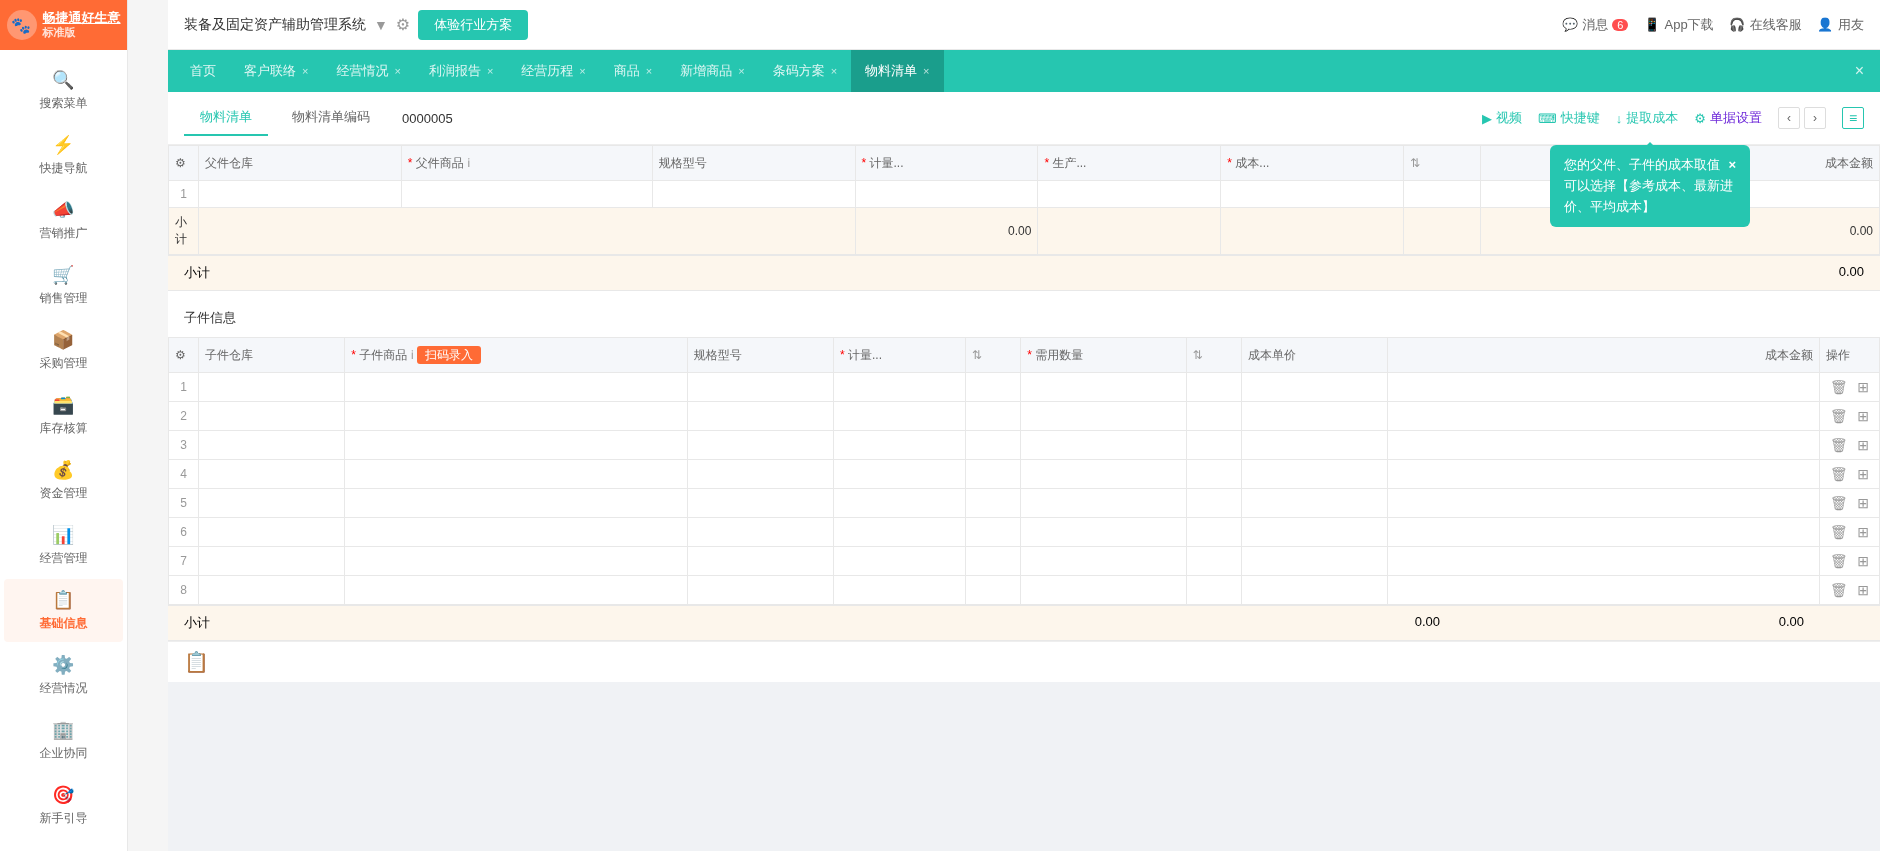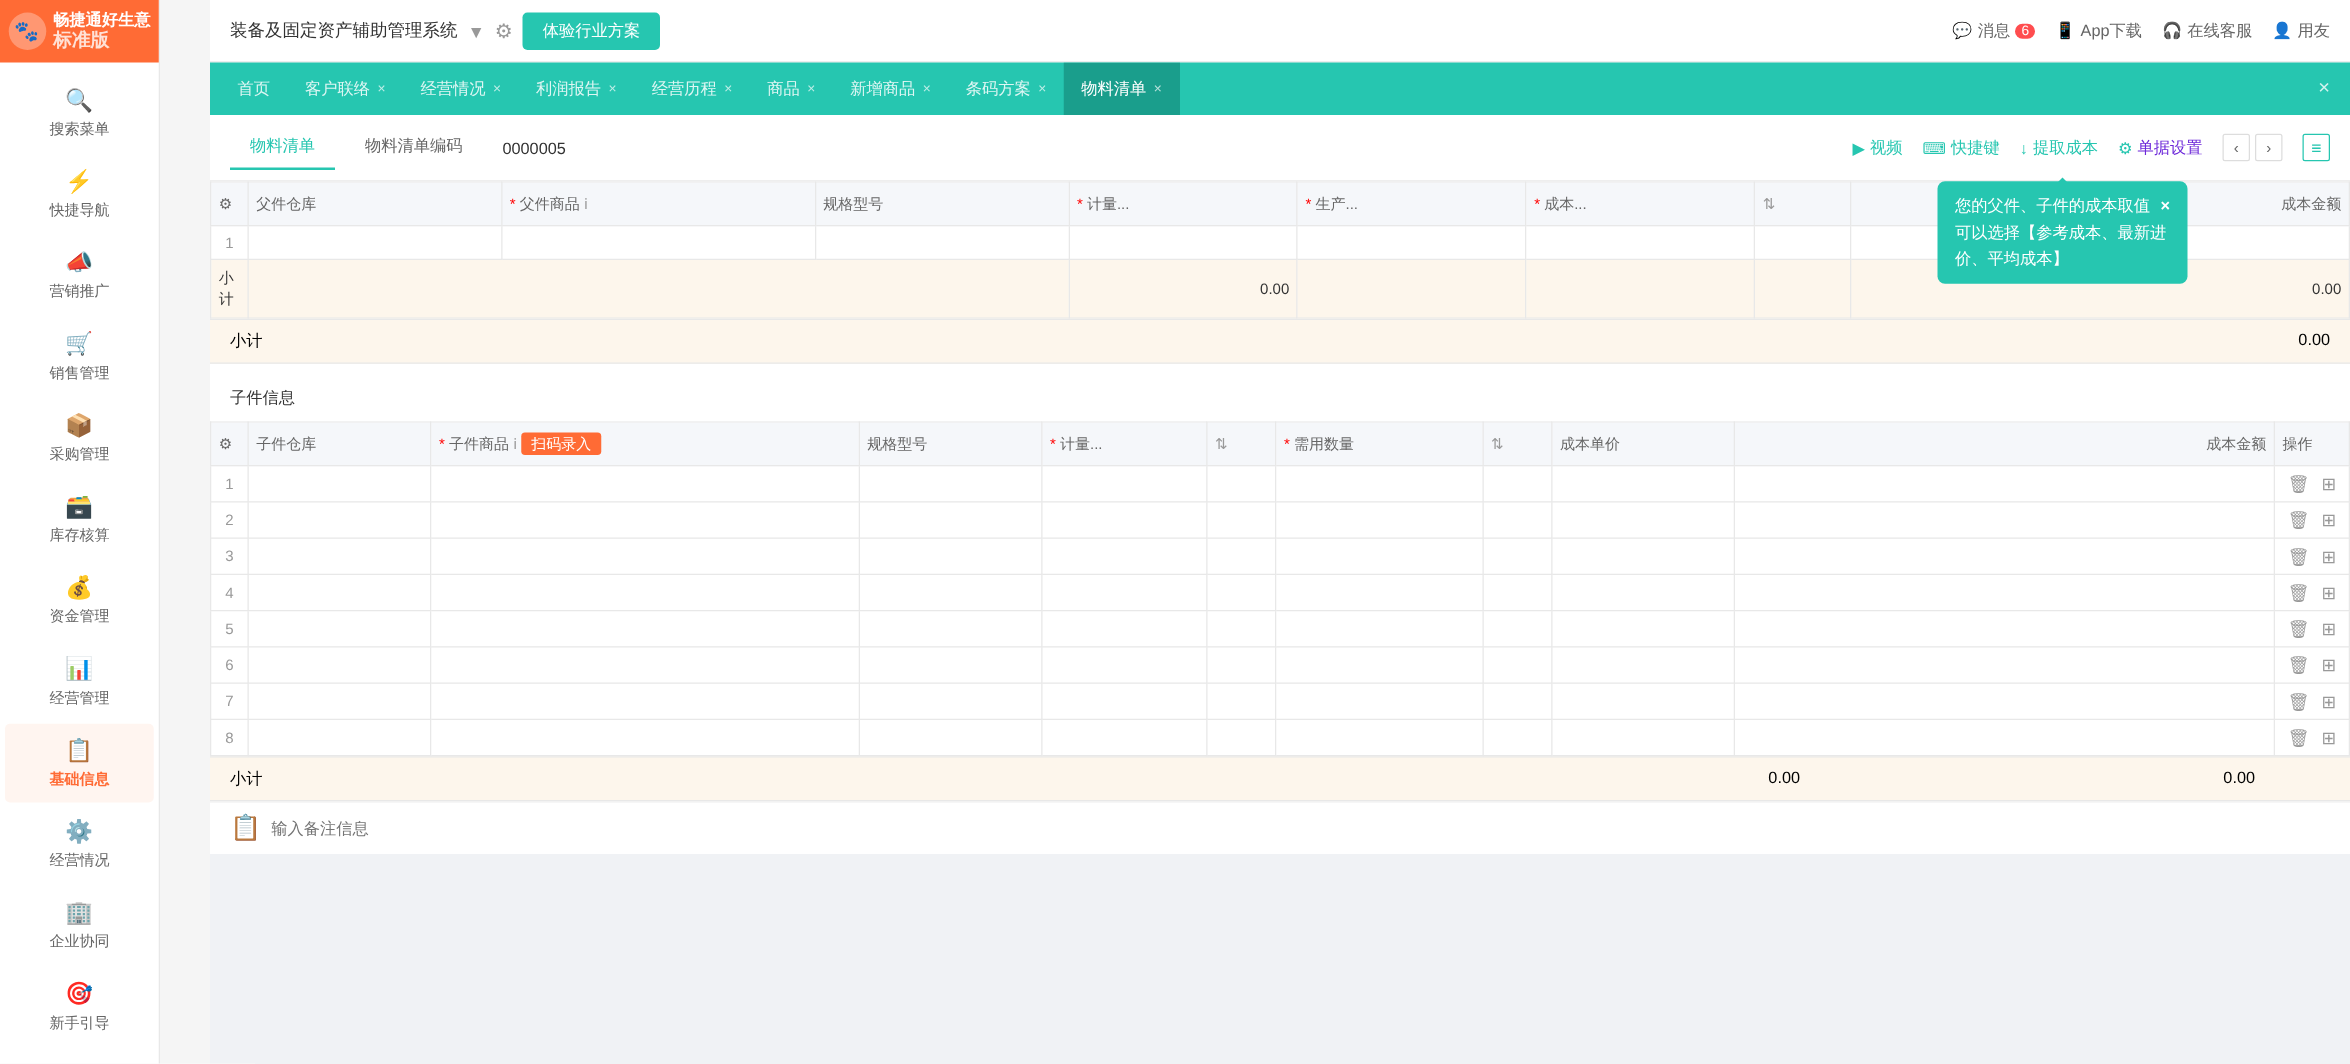--- a/index.html
+++ b/index.html
@@ -77,22 +77,22 @@
 
     .content-area { background: #fff; }
   </style>
 </head>
 <body>
 
 <div class="sidebar">
   <div class="sidebar-header">
     <div class="sidebar-header-icon">🐾</div>
     <div>
-      <div style="font-size:13px;line-height:1.2;">畅捷通好生意</div>
-      <div style="font-size:15px;opacity:0.8;">标准版</div>
+      <div style="font-size:13px;line-height:1.2;text-decoration:underline;">畅捷通好生意</div>
+      <div style="font-size:11px;opacity:0.8;">标准版</div>
     </div>
   </div>
   <div class="sidebar-nav">
     <div class="sidebar-item">
       <span class="icon">🔍</span>
       <span>搜索菜单</span>
     </div>
     <div class="sidebar-item">
       <span class="icon">⚡</span>
       <span>快捷导航</span>
@@ -469,18 +469,17 @@
       <div style="background:#fdf6ec; display:flex; padding:0; border-top:1px solid #e8e8e8; border-bottom:1px solid #e8e8e8;">
         <span style="padding:8px 16px; width:100px;">小计</span>
         <span style="flex:1;"></span>
         <span style="padding:8px 200px 8px 0; min-width:180px; text-align:right; font-weight:500;">0.00</span>
         <span style="padding:8px 16px; min-width:180px; text-align:right; font-weight:500;">0.00</span>
         <span style="padding:8px 16px; width:60px;"></span>
       </div>
 
       <div class="bottom-area">
         <span class="bottom-icon">📋</span>
-        <input type="text" style="border: none; outline: none; flex: 1 1 0%; font-size: 13px; color: rgb(153, 153, 153);" placeholder="输入备注信息">
       </div>
 
     </div>
   </div>
 </div>
 
 </body></html>

